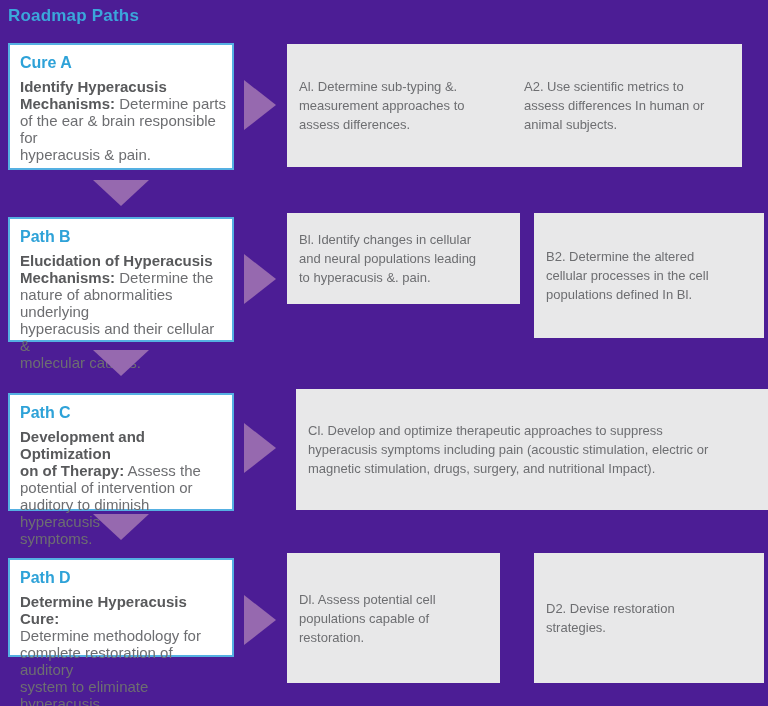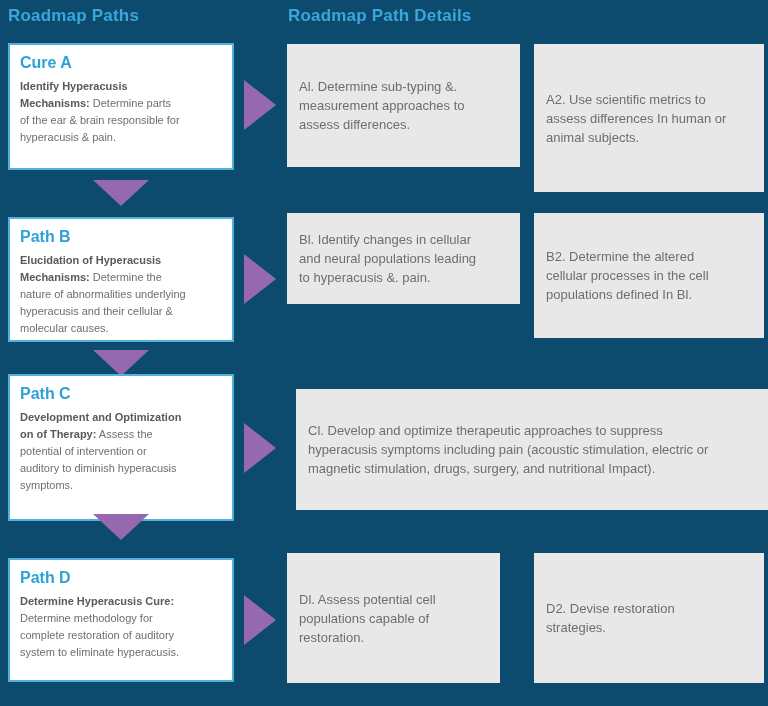--- a/index.html
+++ b/index.html
@@ -1,60 +1,59 @@
 <!DOCTYPE html>
 <html><head>
 <meta charset="utf-8">
 <style>
   html,body{margin:0;padding:0;background:#ffffff;}
   body{font-family:"Liberation Sans","DejaVu Sans",sans-serif;}
-  #canvas{position:relative;width:768px;height:706px;background:#0c4a6e;overflow:hidden;}
+  #canvas{position:relative;width:768px;height:706px;background:#4c1d95;overflow:hidden;}
 
   .col-title{position:absolute;top:6px;font-size:17px;font-weight:600;color:#3BA6DB;letter-spacing:0.2px;}
   #title-left{left:8px;}
   #title-right{left:288px;}
 
   .pathbox{position:absolute;left:8px;width:226px;background:#ffffff;
            border:2px solid #55B0E2;box-sizing:border-box;}
   .ptitle{font-size:16px;font-weight:700;color:#2EA2D8;margin:9px 0 6px 0;padding-left:10px;}
-  .pbody{margin:0;padding:0 6px 0 10px;font-size:11px;line-height:17px;color:#6D6E71;}
+  .pbody{margin:0;padding:0 6px 0 10px;font-size:15px;line-height:17px;color:#6D6E71;}
   .pbody .lead{font-weight:700;color:#58595B;white-space:pre-line;}
   .pbody .desc{white-space:pre-line;}
 
   .detail{position:absolute;background:#E8E8E9;display:flex;align-items:center;box-sizing:border-box;
           padding:0 14px 0 12px;}
   .dtext{margin:0;font-size:13px;line-height:19px;color:#6D6E71;white-space:pre-line;}
 
   .arrow-right{position:absolute;left:244px;width:0;height:0;
                border-left:32px solid #9669AF;border-top:25px solid transparent;border-bottom:25px solid transparent;}
   .arrow-down{position:absolute;left:93px;width:0;height:0;
               border-top:26px solid #9669AF;border-left:28px solid transparent;border-right:28px solid transparent;}
 </style>
 </head>
 <body>
 
 <div id="canvas">
 
   <div class="col-title" id="title-left">Roadmap Paths</div>
-  <div class="col-title" id="title-right">Roadmap Path Details</div>
 
   <div class="pathbox" style="top:43px;height:127px">
     <div class="ptitle">Cure A</div>
     <p class="pbody"><span class="lead">Identify Hyperacusis
 Mechanisms:</span><span class="desc"> Determine parts
 of the ear &amp; brain responsible for
 hyperacusis &amp;  pain.</span></p>
   </div>
   <div class="arrow-right" style="top:80px"></div>
   <div class="detail" style="top:44px;left:287px;width:233px;height:123px">
     <p class="dtext">Al. Determine sub-typing &amp;.
 measurement approaches to
 assess differences.</p>
   </div>
-  <div class="detail" style="top:44px;left:534px;width:230px;height:148px">
+  <div class="detail" style="top:44px;left:512px;width:230px;height:123px">
     <p class="dtext">A2. Use scientific metrics to
 assess differences In human or
 animal subjects.</p>
   </div>
   <div class="arrow-down" style="top:180px"></div>
 
   <div class="pathbox" style="top:217px;height:125px">
     <div class="ptitle">Path B</div>
     <p class="pbody"><span class="lead">Elucidation of Hyperacusis
 Mechanisms:</span><span class="desc">  Determine the
@@ -68,37 +67,37 @@
 and neural populations leading
 to hyperacusis &amp;. pain.</p>
   </div>
   <div class="detail" style="top:213px;left:534px;width:230px;height:125px">
     <p class="dtext">B2. Determine the altered
 cellular processes in the cell
 populations defined In Bl.</p>
   </div>
   <div class="arrow-down" style="top:350px"></div>
 
-  <div class="pathbox" style="top:374px;height:147px">
+  <div class="pathbox" style="top:393px;height:118px">
     <div class="ptitle">Path C</div>
     <p class="pbody"><span class="lead">Development and Optimization
 on of Therapy:</span><span class="desc">  Assess the
 potential of intervention or
 auditory to diminish hyperacusis
 symptoms.</span></p>
   </div>
   <div class="arrow-right" style="top:423px"></div>
   <div class="detail" style="top:389px;left:296px;width:478px;height:121px">
     <p class="dtext">Cl. Develop and optimize therapeutic approaches to suppress
 hyperacusis symptoms including pain (acoustic stimulation, electric or
 magnetic stimulation, drugs, surgery, and nutritional Impact).</p>
   </div>
   <div class="arrow-down" style="top:514px"></div>
 
-  <div class="pathbox" style="top:558px;height:124px">
+  <div class="pathbox" style="top:558px;height:99px">
     <div class="ptitle">Path D</div>
     <p class="pbody"><span class="lead">Determine Hyperacusis Cure:</span><span class="desc">
 Determine methodology for
 complete restoration of auditory
 system to eliminate hyperacusis.</span></p>
   </div>
   <div class="arrow-right" style="top:595px"></div>
   <div class="detail" style="top:553px;left:287px;width:213px;height:130px">
     <p class="dtext">Dl. Assess potential cell
 populations capable of

